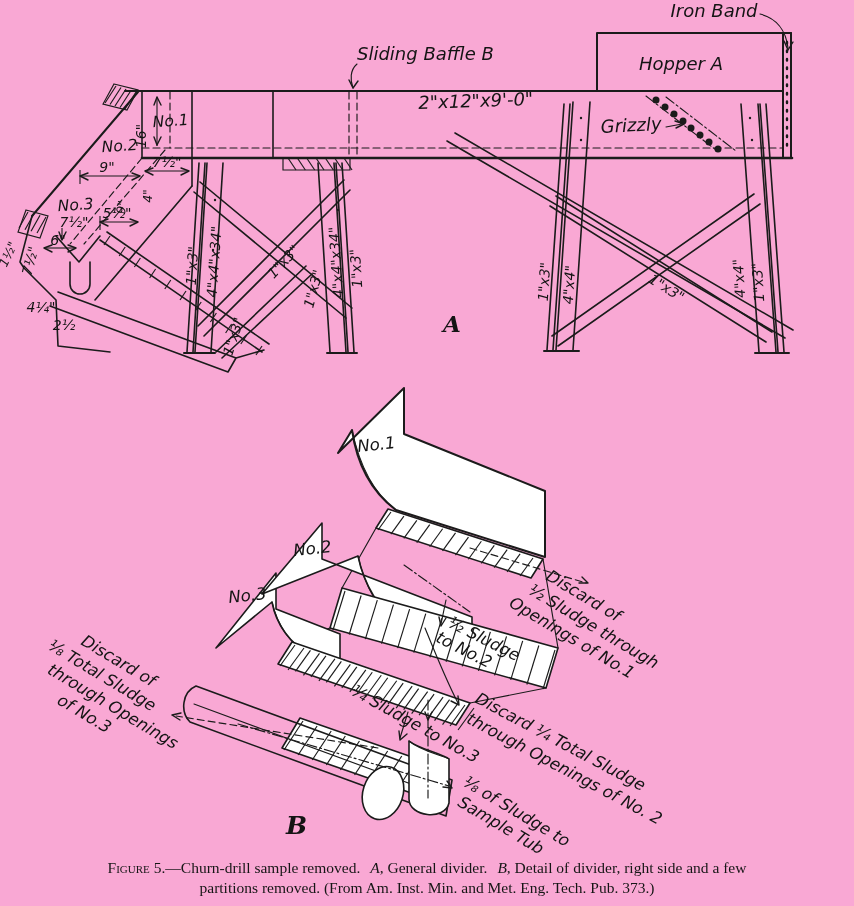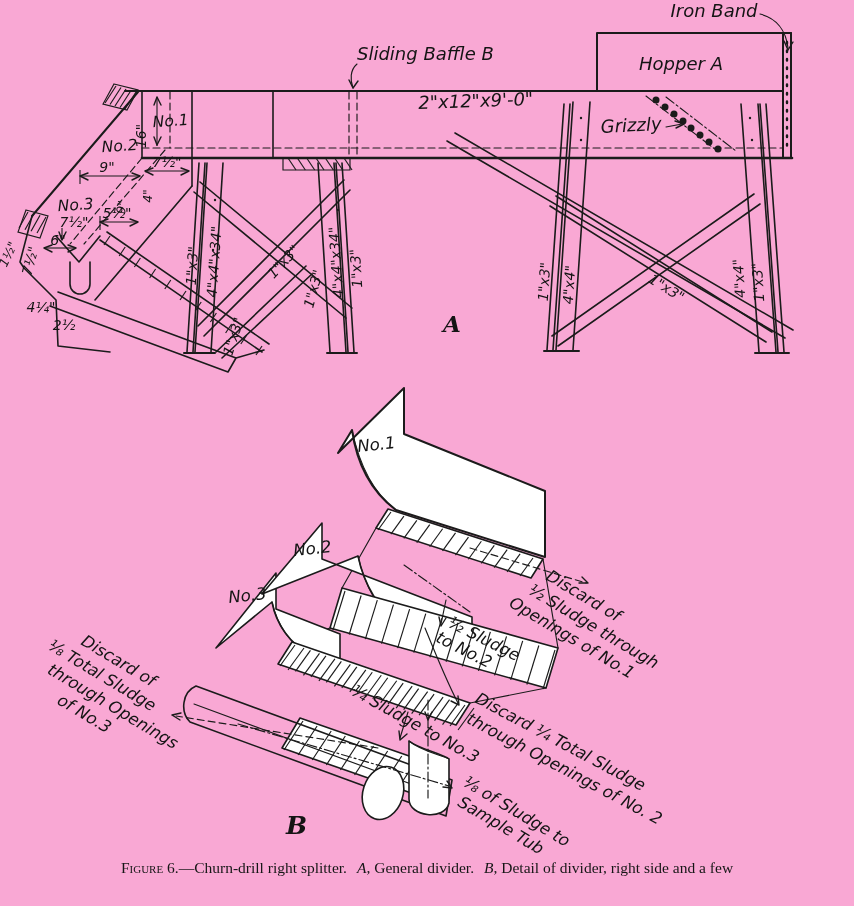--- a/index.html
+++ b/index.html
@@ -390,15 +390,16 @@
     <g transform="translate(462,785) rotate(31)">
       <text class="hb" x="0" y="0">⅛ of Sludge to</text>
       <text class="hb" x="6" y="20">Sample Tub</text>
     </g>
 
     <text class="serB" x="286" y="834">B</text>
   </g>
 </svg>
 
 <div class="caption">
-  <span class="cap-fig">Figure 6.</span><span>—Churn-drill right splitter.</span><span class="gap"></span><span class="cap-it">A</span><span>, General divider.</span><span class="gap"></span><span class="cap-it">B</span><span>, Detail of divider, right side and a few</span><br>
+  <span class="cap-fig">Figure 5.</span><span>—Churn-drill sample removed.</span><span class="gap"></span><span class="cap-it">A</span><span>, General divider.</span><span class="gap"></span><span class="cap-it">B</span><span>, Detail of divider, right side and a few</span><br>
+  <span>partitions removed.  (From Am. Inst. Min. and Met. Eng. Tech. Pub. 373.)</span>
 </div>
 </div>
 
 </body></html>

